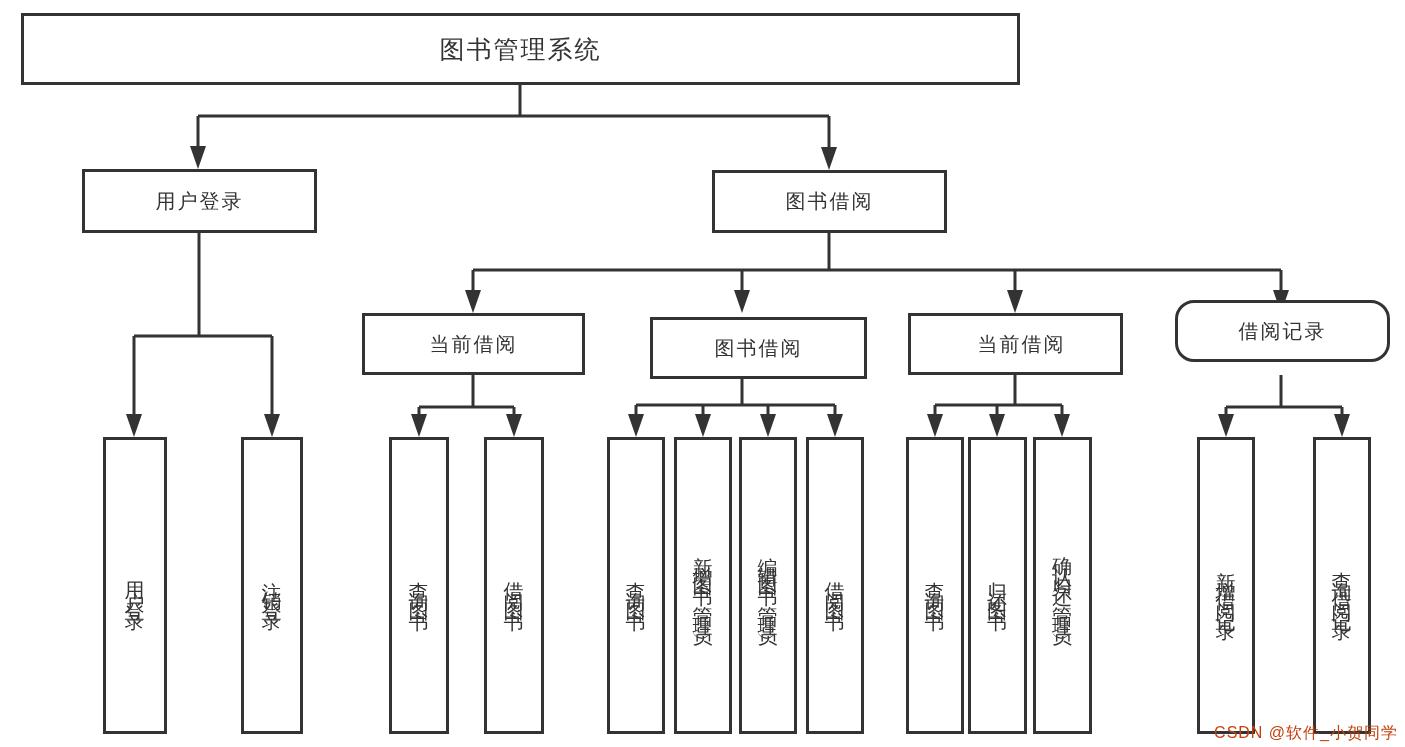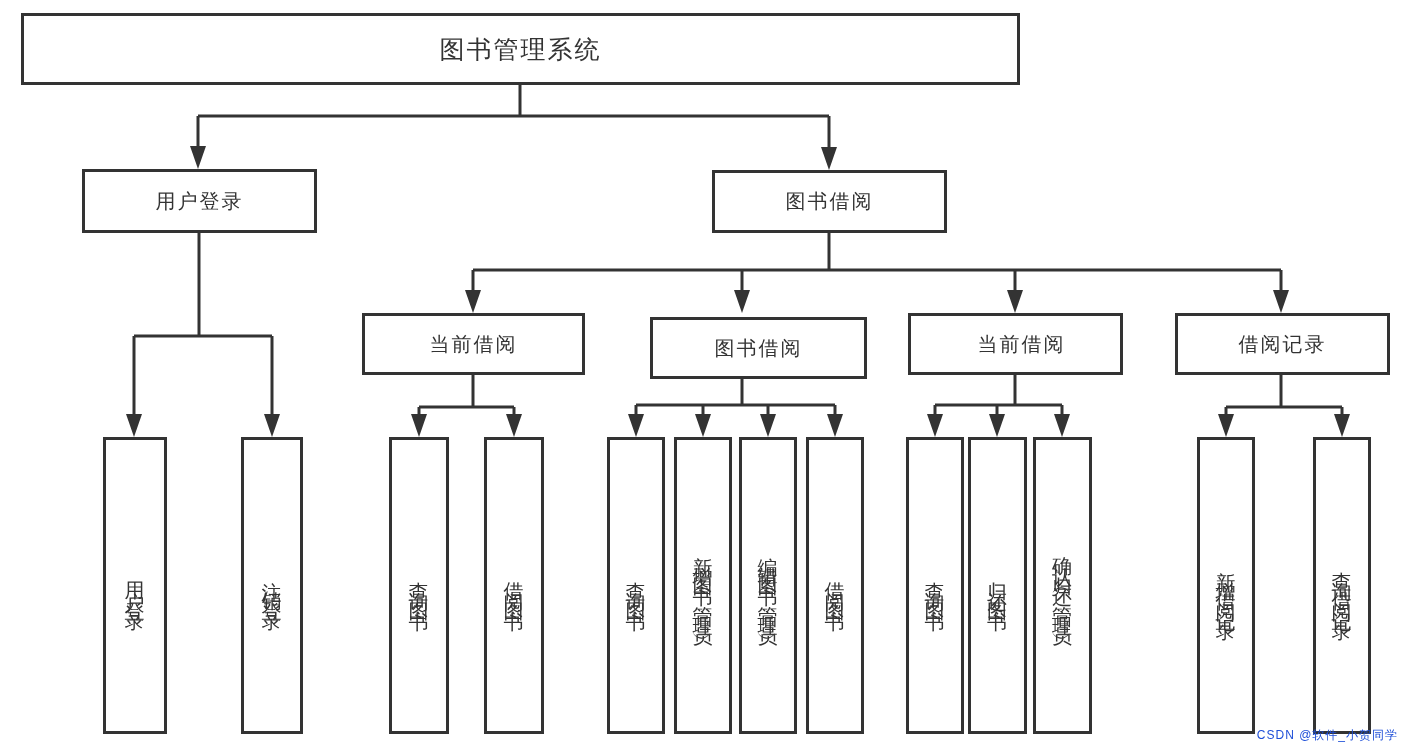--- a/index.html
+++ b/index.html
@@ -47,22 +47,22 @@
     font-size: 20px;
     line-height: 1;
     letter-spacing: 10px;
     color: #333333;
     white-space: nowrap;
   }
   #watermark {
     position: absolute;
     right: 7px;
     bottom: 3px;
-    font-size: 12px;
-    color: #1d4ed8;
+    font-size: 16px;
+    color: #c2410c;
     letter-spacing: 1px;
     z-index: 3;
   }
 </style>
 </head>
 <body>
 
 <div id="canvas">
 
   <svg id="connector-layer" viewBox="0 0 1405 747" xmlns="http://www.w3.org/2000/svg" aria-hidden="true">
@@ -147,21 +147,21 @@
 
   <div class="hbox" style="left:362px; top:313px; width:223px; height:62px;">
     <span>当前借阅</span>
   </div>
   <div class="hbox" style="left:634px; top:317px; width:217px; height:62px;margin-left:16px;">
     <span>图书借阅</span>
   </div>
   <div class="hbox" style="left:908px; top:313px; width:215px; height:62px;padding-left:12px;">
     <span>当前借阅</span>
   </div>
-  <div class="hbox" style="left:1175px; top:313px; width:215px; height:62px;">
+  <div class="hbox" style="left:1175px; top:300px; width:215px; height:62px;border-radius:19px;">
     <span>借阅记录</span>
   </div>
 
   <div class="vbox" style="left:103px; top:437px; width:64px; height:297px;">
     <span class="vtext">用户登录</span>
   </div>
   <div class="vbox" style="left:241px; top:437px; width:62px; height:297px;">
     <span class="vtext">注销登录</span>
   </div>
 

